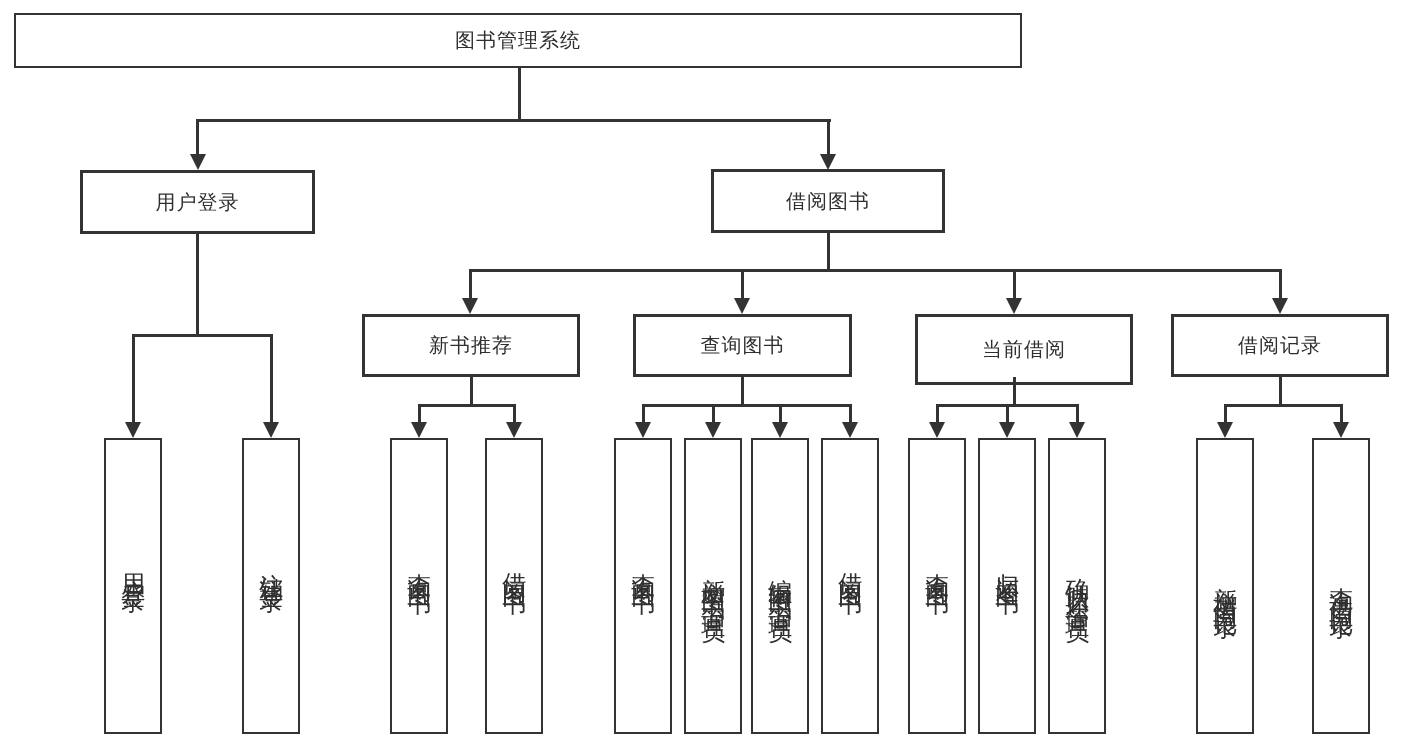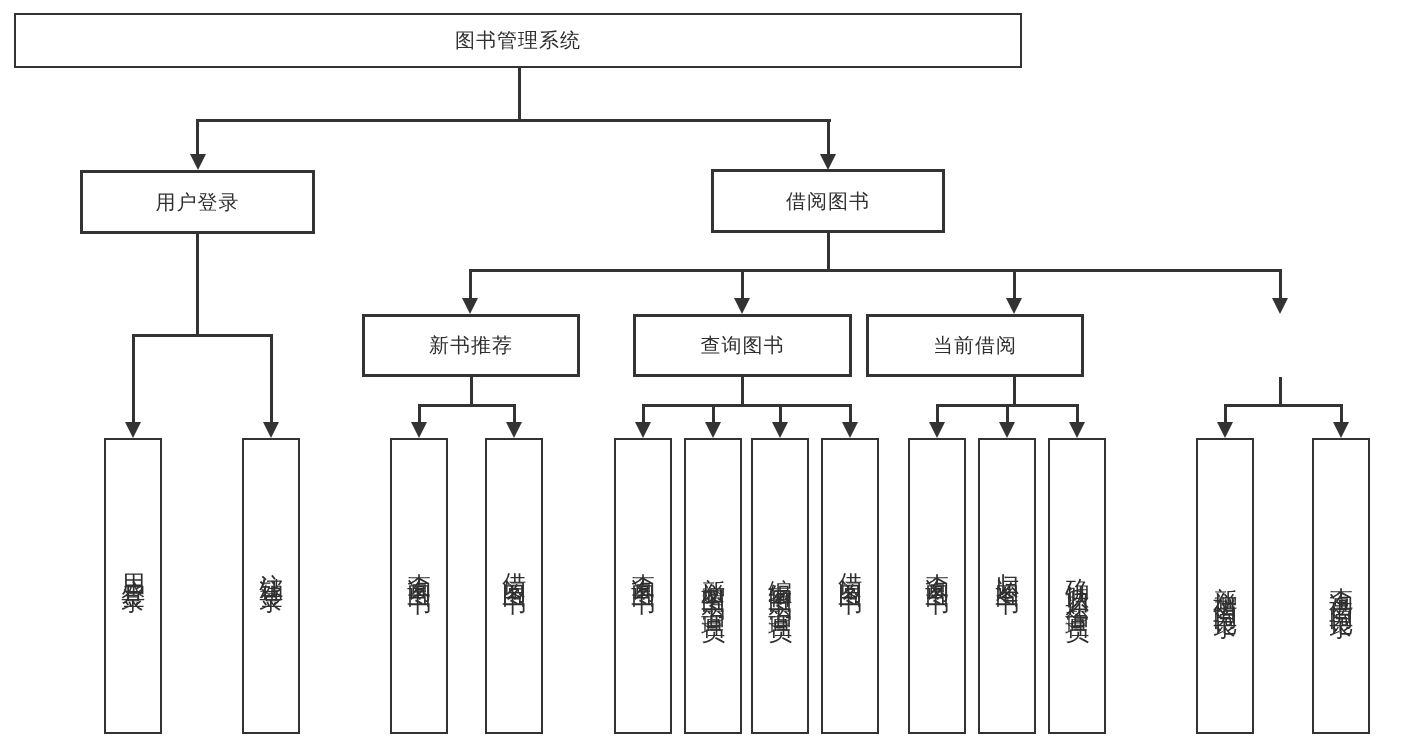--- a/index.html
+++ b/index.html
@@ -95,22 +95,25 @@
   <div class="arr" style="left:1006px; top:298px;"></div>
   <div class="vl" style="left:1278.5px; top:271px; height:28px;"></div>
   <div class="arr" style="left:1272px; top:298px;"></div>
 
   <div class="box hbox" style="left:362px; top:314px; width:218px; height:63px;font-family:Liberation Serif, serif;">
     <span>新书推荐</span>
   </div>
   <div class="box hbox" style="left:633px; top:314px; width:219px; height:63px;">
     <span>查询图书</span>
   </div>
-  <div class="box hbox" style="left:866px; top:314px; width:218px; height:63px;">
+  <div class="box hbox" style="left:915px; top:314px; width:218px; height:71px;">
     <span>当前借阅</span>
+  </div>
+  <div class="box hbox" style="left:1171px; top:314px; width:218px; height:63px;">
+    <span>借阅记录</span>
   </div>
 
   <div class="vl" style="left:469.5px; top:377px; height:29px;"></div>
   <div class="hl" style="left:417.5px; top:404px; width:98px;"></div>
   <div class="vl" style="left:417.5px; top:406px; height:18px;"></div>
   <div class="arr" style="left:411px; top:422px;"></div>
   <div class="vl" style="left:512.5px; top:406px; height:18px;"></div>
   <div class="arr" style="left:506px; top:422px;"></div>
 
   <div class="vl" style="left:741px; top:377px; height:29px;"></div>

